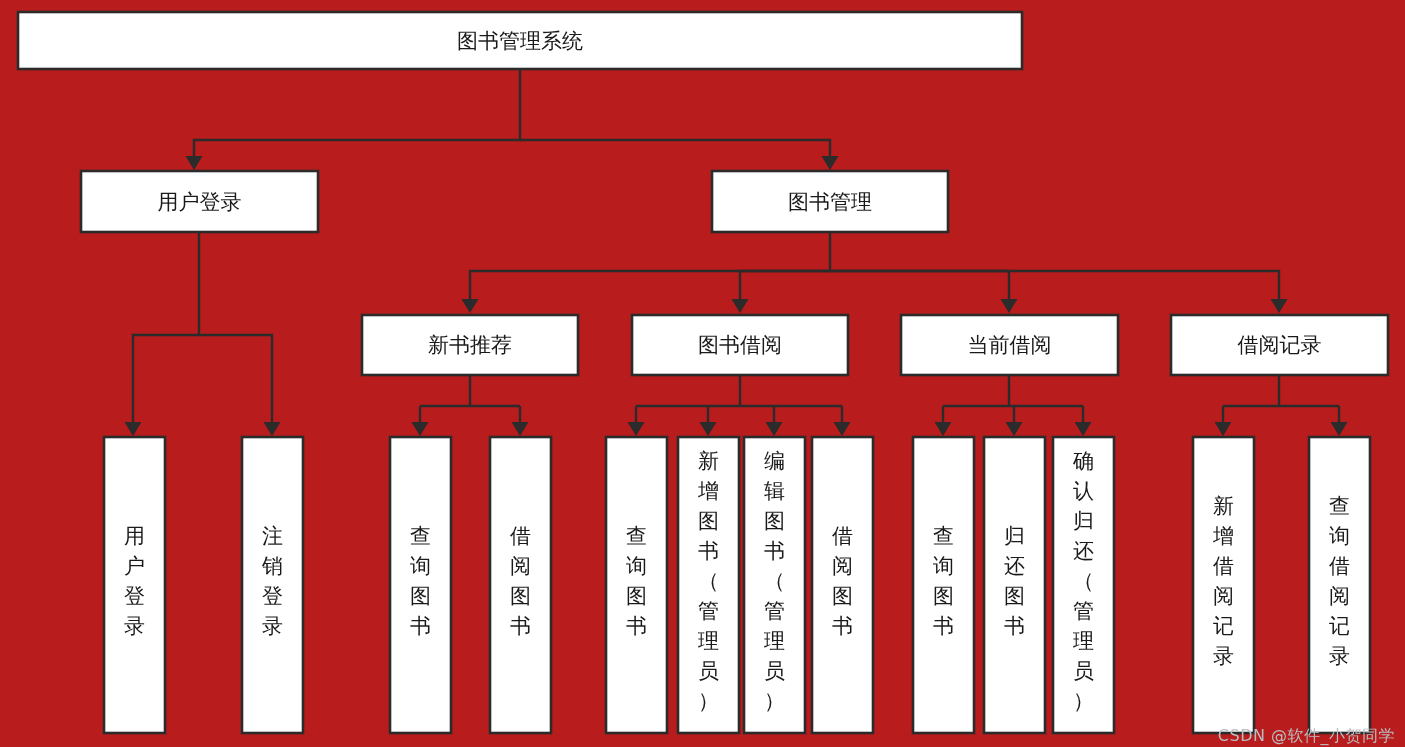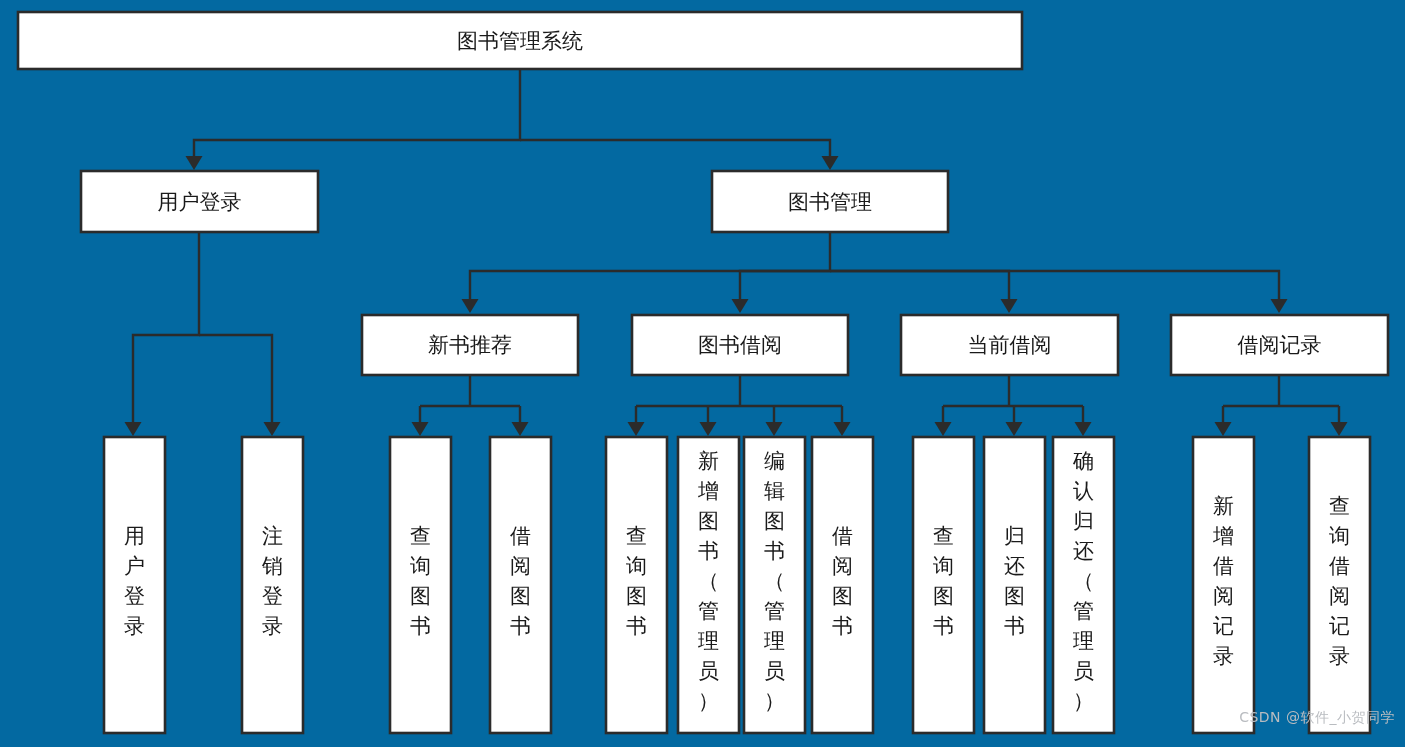--- a/index.html
+++ b/index.html
@@ -11,21 +11,21 @@
   body {
     width: 1405px;
     height: 747px;
     overflow: hidden;
     font-family: "DejaVu Sans", "Liberation Sans", sans-serif;
   }
   #diagram-root {
     position: relative;
     width: 1405px;
     height: 747px;
-    background: #0369a1;
+    background: #b91c1c;
   }
   svg#diagram-svg {
     position: absolute;
     left: 0;
     top: 0;
     width: 1405px;
     height: 747px;
     display: block;
   }
   .node-rect {
@@ -52,23 +52,23 @@
   }
   .node-label-vertical {
     fill: #1a1a1a;
     font-family: "DejaVu Sans", "Liberation Sans", sans-serif;
     font-size: 21px;
     text-anchor: middle;
   }
   .watermark-text {
     position: absolute;
     right: 10px;
-    bottom: 20px;
-    font-family: "DejaVu Sans", "Liberation Sans", sans-serif;
-    font-size: 14px;
+    bottom: 0;
+    font-family: "DejaVu Sans", "Liberation Sans", sans-serif;
+    font-size: 16px;
     color: #b9bcc0;
     letter-spacing: 0.5px;
     white-space: nowrap;
     pointer-events: none;
     user-select: none;
   }
 </style>
 </head>
 <body>
 

